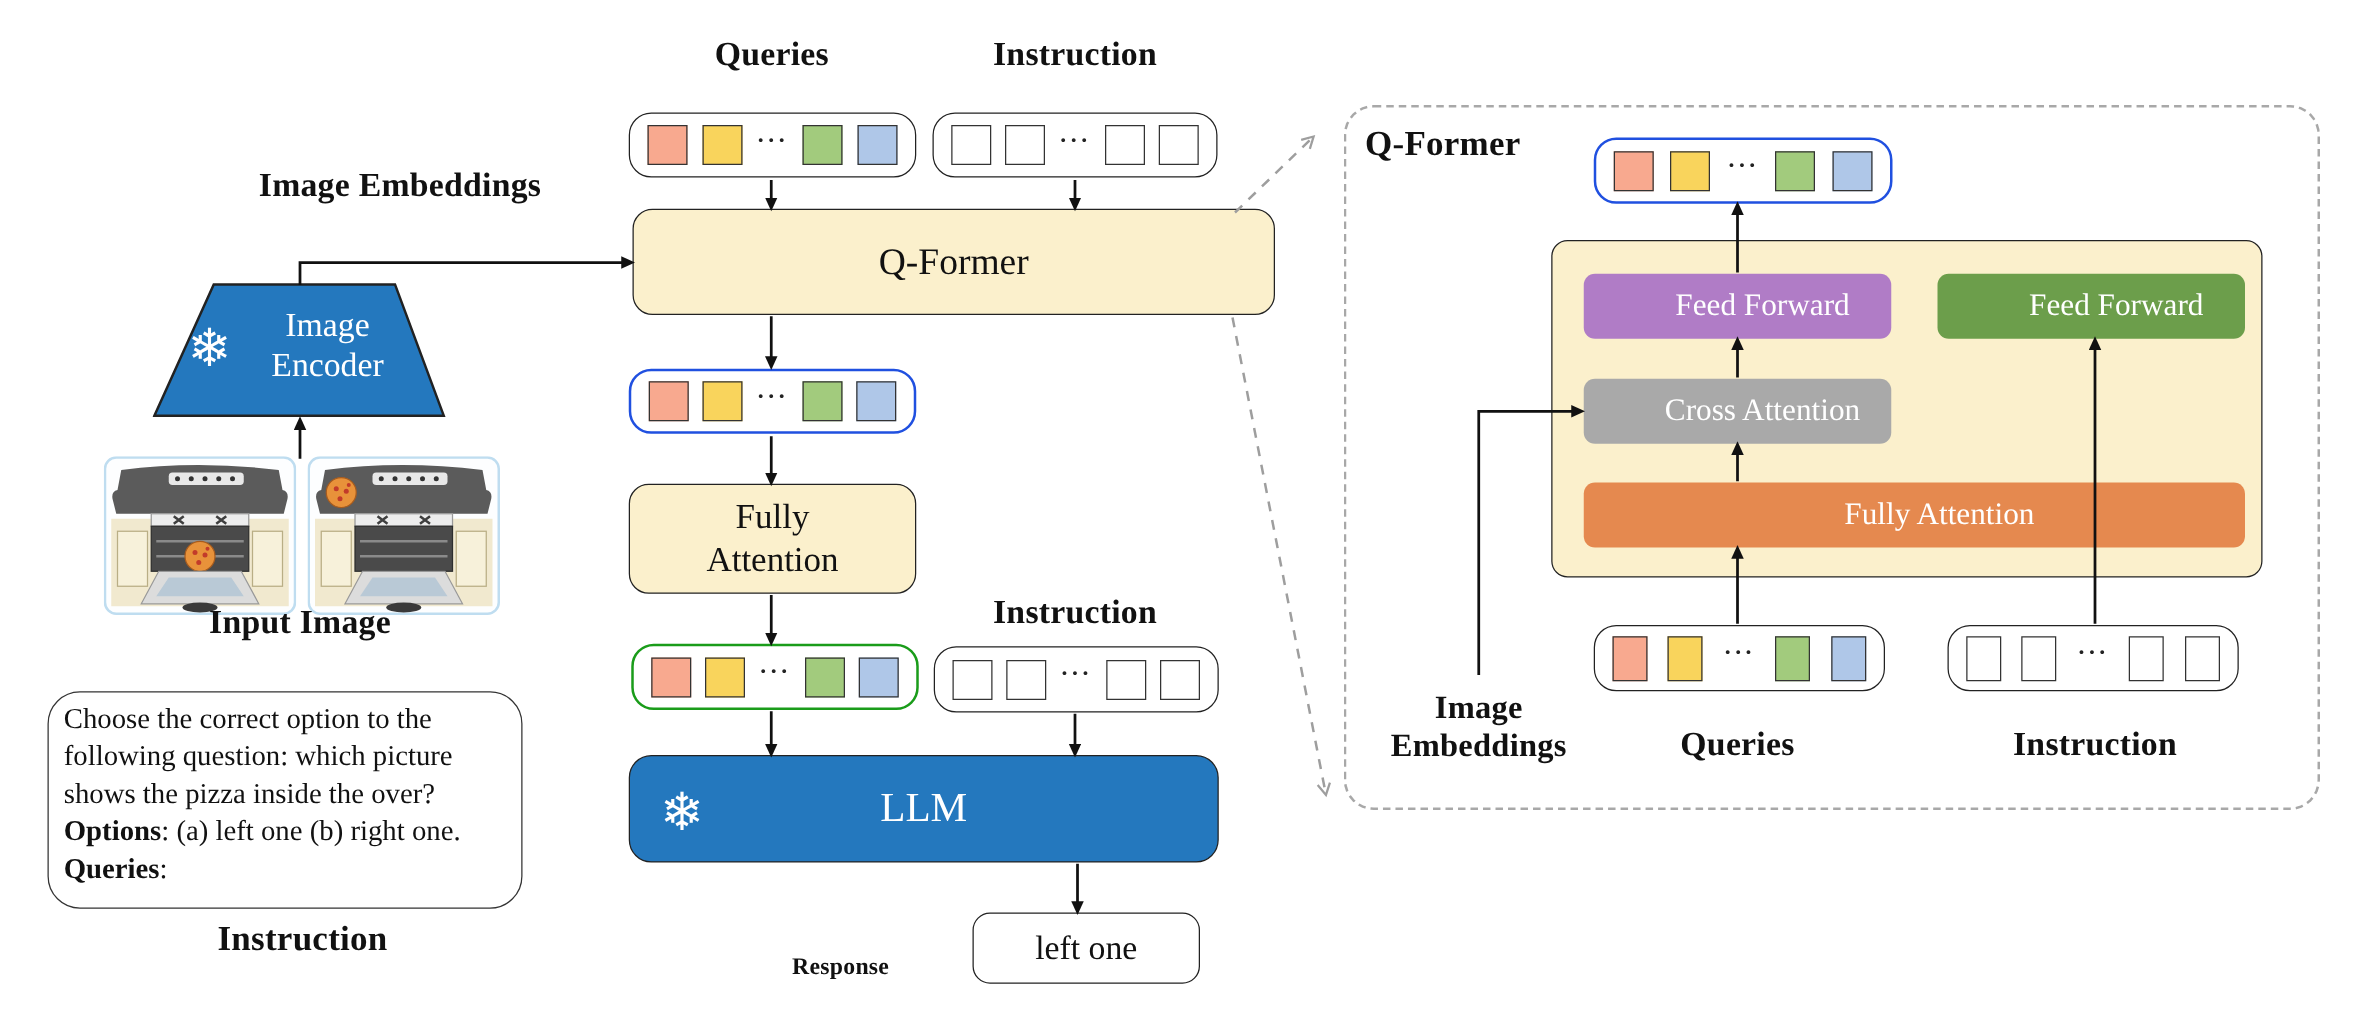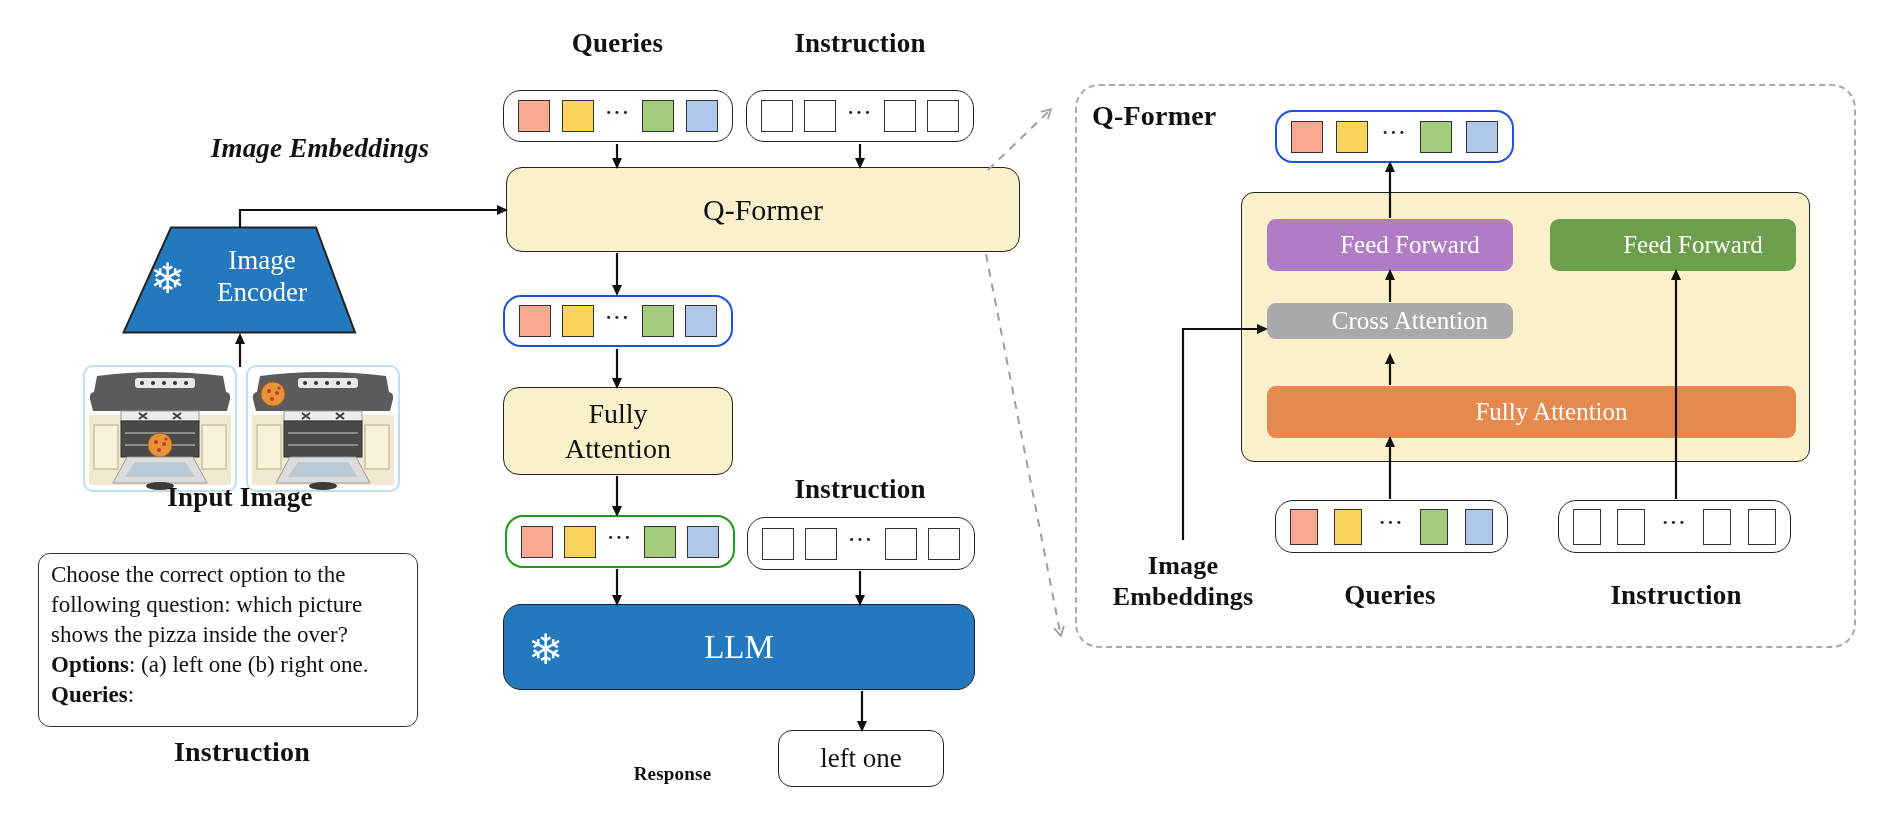--- a/index.html
+++ b/index.html
@@ -19,21 +19,21 @@
           color:#fff;font-size:25px;box-sizing:border-box;padding-left:40px;}
   .panel-dashed{position:absolute;border:2.2px dashed #a8a8a8;border-radius:24px;box-sizing:border-box;}
   .snow{font-family:"DejaVu Sans", sans-serif;color:#fff;}
   #wires{position:absolute;left:0;top:0;pointer-events:none;}
 </style>
 </head>
 <body>
 
 <div id="canvas">
 
-  <div class="abs lbl" style="left:180px;top:133px;width:280px;font-size:27px;font-style:italic;">Image Embeddings</div>
+  <div class="abs lbl" style="left:180px;top:133px;width:280px;font-size:27px;">Image Embeddings</div>
 
   <div class="abs" style="left:122px;top:226px;width:235px;height:108px;">
     <svg width="235" height="108" viewBox="0 0 235 108">
       <polygon points="49,1.5 194,1.5 233,106.5 1.5,106.5" stroke="#222" stroke-width="2" style="fill: rgb(36, 120, 190);"></polygon>
     </svg>
     <div class="abs snow" style="left:28px;top:28px;font-size:42px;">❄</div>
     <div class="abs" style="left:75px;top:18px;width:130px;text-align:center;color:#fff;font-size:27px;line-height:1.2;">
       <div>Image</div>
       <div>Encoder</div>
     </div>
@@ -97,21 +97,21 @@
       <line x1="42" y1="68" x2="112" y2="68" stroke="#8a8a8a" stroke-width="2"></line>
       <line x1="42" y1="80" x2="112" y2="80" stroke="#8a8a8a" stroke-width="2"></line>
       <polygon points="44,92 110,92 124,118 30,118" fill="#DCDCDC" stroke="#999"></polygon>
       <polygon points="52,97 102,97 112,112 42,112" fill="#B9C9D6"></polygon>
       <ellipse cx="77" cy="121" rx="14" ry="4" fill="#3a3a3a"></ellipse>
     </svg>
   </div>
 
   <div class="abs lbl" style="left:120px;top:482px;width:240px;font-size:27px;">Input Image</div>
 
-  <div class="abs" style="left:38px;top:553px;width:380px;height:174px;border:1.7px solid #333;border-radius:12px;
+  <div class="abs" style="left:38px;top:553px;width:380px;height:174px;border:1.7px solid #333;border-radius:26px;
        box-sizing:border-box;padding:6px 12px;font-size:23px;line-height:30px;background:#fff;">
     <span>Choose the correct option to the following question: which picture shows the pizza inside the over? </span><b>Options</b><span>: (a) left one (b) right one.</span><br>
     <b>Queries</b><span>:</span>
   </div>
   <div class="abs lbl" style="left:122px;top:736px;width:240px;font-size:28px;">Instruction</div>
 
   <div class="abs lbl" style="left:530px;top:28px;width:175px;font-size:27px;">Queries</div>
   <div class="abs lbl" style="left:770px;top:28px;width:180px;font-size:27px;">Instruction</div>
 
   <div class="token-box" style="left:503px;top:90px;width:230px;height:52px;">
@@ -162,21 +162,21 @@
       <span class="tok" style="background-color: rgb(255, 255, 255);"></span>
       <span class="tok" style="background-color: rgb(255, 255, 255);"></span>
     </div>
 
   <div class="box" style="left: 503px; top: 604px; width: 472px; height: 86px; border-radius: 18px; color: rgb(255, 255, 255); font-size: 33px; background-color: rgb(36, 120, 190);">
     <span class="abs snow" style="left:24px;top:20px;font-size:42px;">❄</span>
     <span>LLM</span>
   </div>
 
   <div class="abs lbl" style="left:580px;top:763px;width:185px;font-size:19px;">Response</div>
-  <div class="box" style="left:778px;top:730px;width:166px;height:57px;border-radius:14px;font-size:27px;background:#fff;">
+  <div class="box" style="left:778px;top:730px;width:182px;height:57px;border-radius:14px;font-size:27px;background:#fff;">
     <span>left one</span>
   </div>
 
   <div class="panel-dashed" style="left:1075px;top:84px;width:781px;height:564px;"></div>
   <div class="abs lbl" style="left:1092px;top:100px;width:170px;font-size:28px;text-align:left;">Q-Former</div>
 
   <div class="token-box outline" style="left: 1275px; top: 110px; width: 239px; height: 53px; border-color: rgb(32, 80, 224);">
       <span class="tok" style="background-color: rgb(248, 169, 143);"></span>
       <span class="tok" style="background-color: rgb(249, 212, 92);"></span>
       <span class="dots">···</span>
@@ -185,21 +185,21 @@
     </div>
 
   <div class="box" style="left: 1241px; top: 192px; width: 569px; height: 270px; border-radius: 13px; background-color: rgb(251, 240, 204);"></div>
 
   <div class="module" style="left: 1267px; top: 219px; width: 246px; height: 52px; background-color: rgb(176, 124, 198);">
     <span>Feed Forward</span>
   </div>
   <div class="module" style="left: 1550px; top: 219px; width: 246px; height: 52px; background-color: rgb(108, 158, 75);">
     <span>Feed Forward</span>
   </div>
-  <div class="module" style="left: 1267px; top: 303px; width: 246px; height: 36px; background-color: rgb(169, 169, 169);">
+  <div class="module" style="left: 1267px; top: 303px; width: 246px; height: 52px; background-color: rgb(169, 169, 169);">
     <span>Cross Attention</span>
   </div>
   <div class="module" style="left: 1267px; top: 386px; width: 529px; height: 52px; background-color: rgb(229, 137, 79);">
     <span>Fully Attention</span>
   </div>
 
   <div class="token-box narrow" style="left:1275px;top:500px;width:233px;height:53px;">
       <span class="tok" style="background-color: rgb(248, 169, 143);"></span>
       <span class="tok" style="background-color: rgb(249, 212, 92);"></span>
       <span class="dots">···</span>

